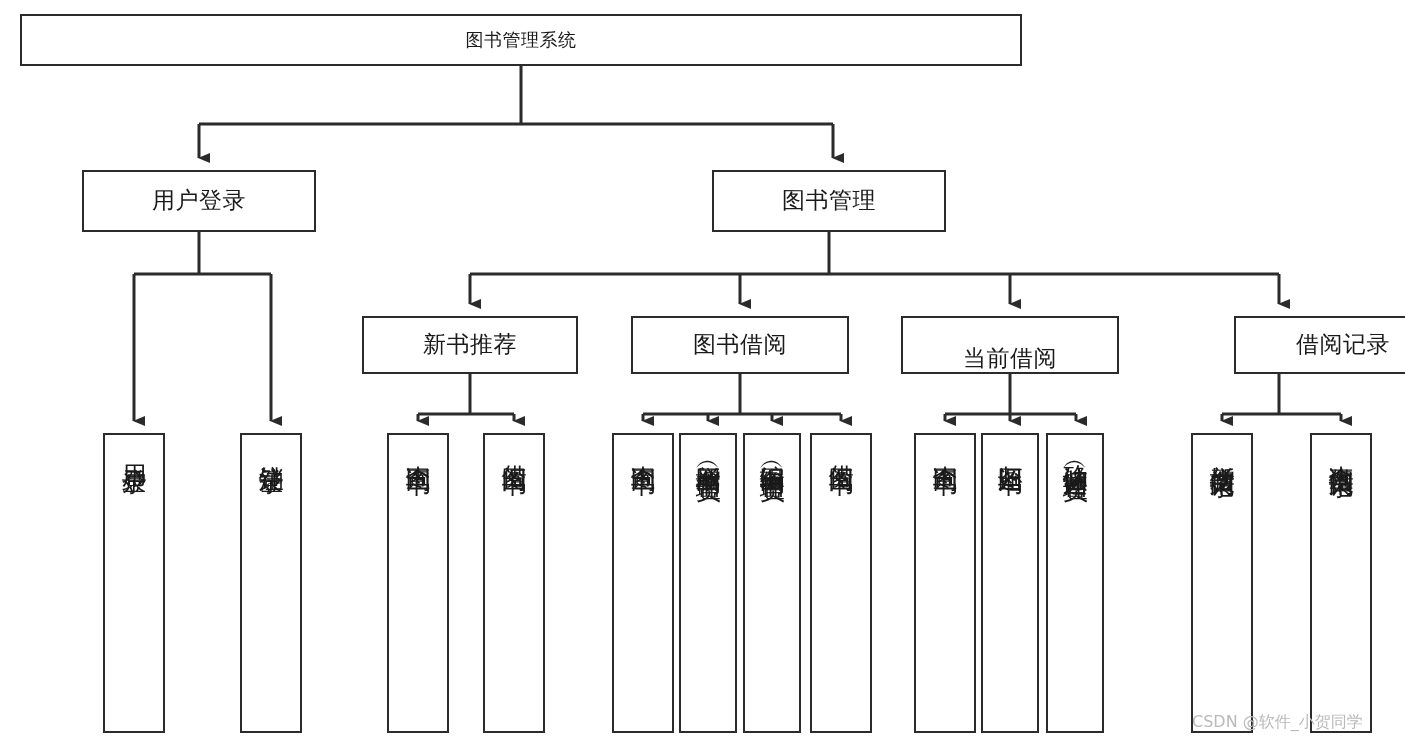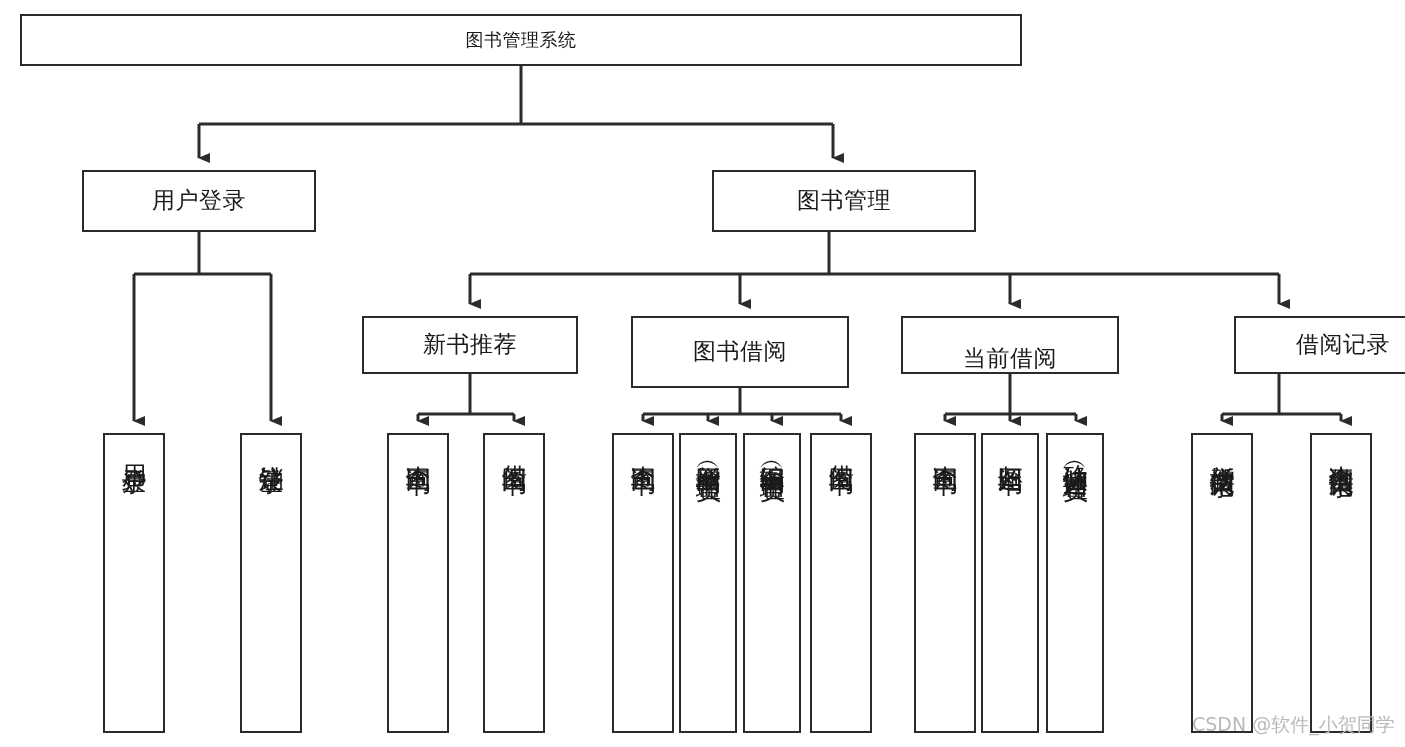--- a/index.html
+++ b/index.html
@@ -58,21 +58,21 @@
     text-orientation: upright;
     font-size: 25px;
     line-height: 1.02;
     letter-spacing: 2px;
     white-space: nowrap;
   }
   .watermark {
     position: absolute;
     left: 1192px;
     top: 712px;
-    font-size: 19px;
+    font-size: 16px;
     color: #b9b9b9;
     white-space: nowrap;
     z-index: 3;
     font-family: "DejaVu Sans", "Liberation Sans", sans-serif;
   }
 </style>
 </head>
 <body>
 
 <div id="canvas">
@@ -130,29 +130,29 @@
   </svg>
 
   <div class="node root h" style="left:20px; top:14px; width:1002px; height:52px;">
     <span class="label">图书管理系统</span>
   </div>
 
   <div class="node h" style="left:82px; top:170px; width:234px; height:62px;">
     <span class="label">用户登录</span>
   </div>
 
-  <div class="node h" style="left:712px; top:170px; width:264px; height:62px;">
+  <div class="node h" style="left:712px; top:170px; width:234px; height:62px;">
     <span class="label">图书管理</span>
   </div>
 
   <div class="node h" style="left:362px; top:316px; width:216px; height:58px;text-align:center;">
     <span class="label">新书推荐</span>
   </div>
 
-  <div class="node h" style="left:631px; top:316px; width:218px; height:72px;">
+  <div class="node h" style="left:631px; top:316px; width:218px; height:58px;">
     <span class="label">图书借阅</span>
   </div>
 
   <div class="node h" style="left:901px; top:316px; width:218px; height:58px;align-items:flex-end;">
     <span class="label">当前借阅</span>
   </div>
 
   <div class="node h" style="left:1234px; top:316px; width:218px; height:58px;">
     <span class="label">借阅记录</span>
   </div>

